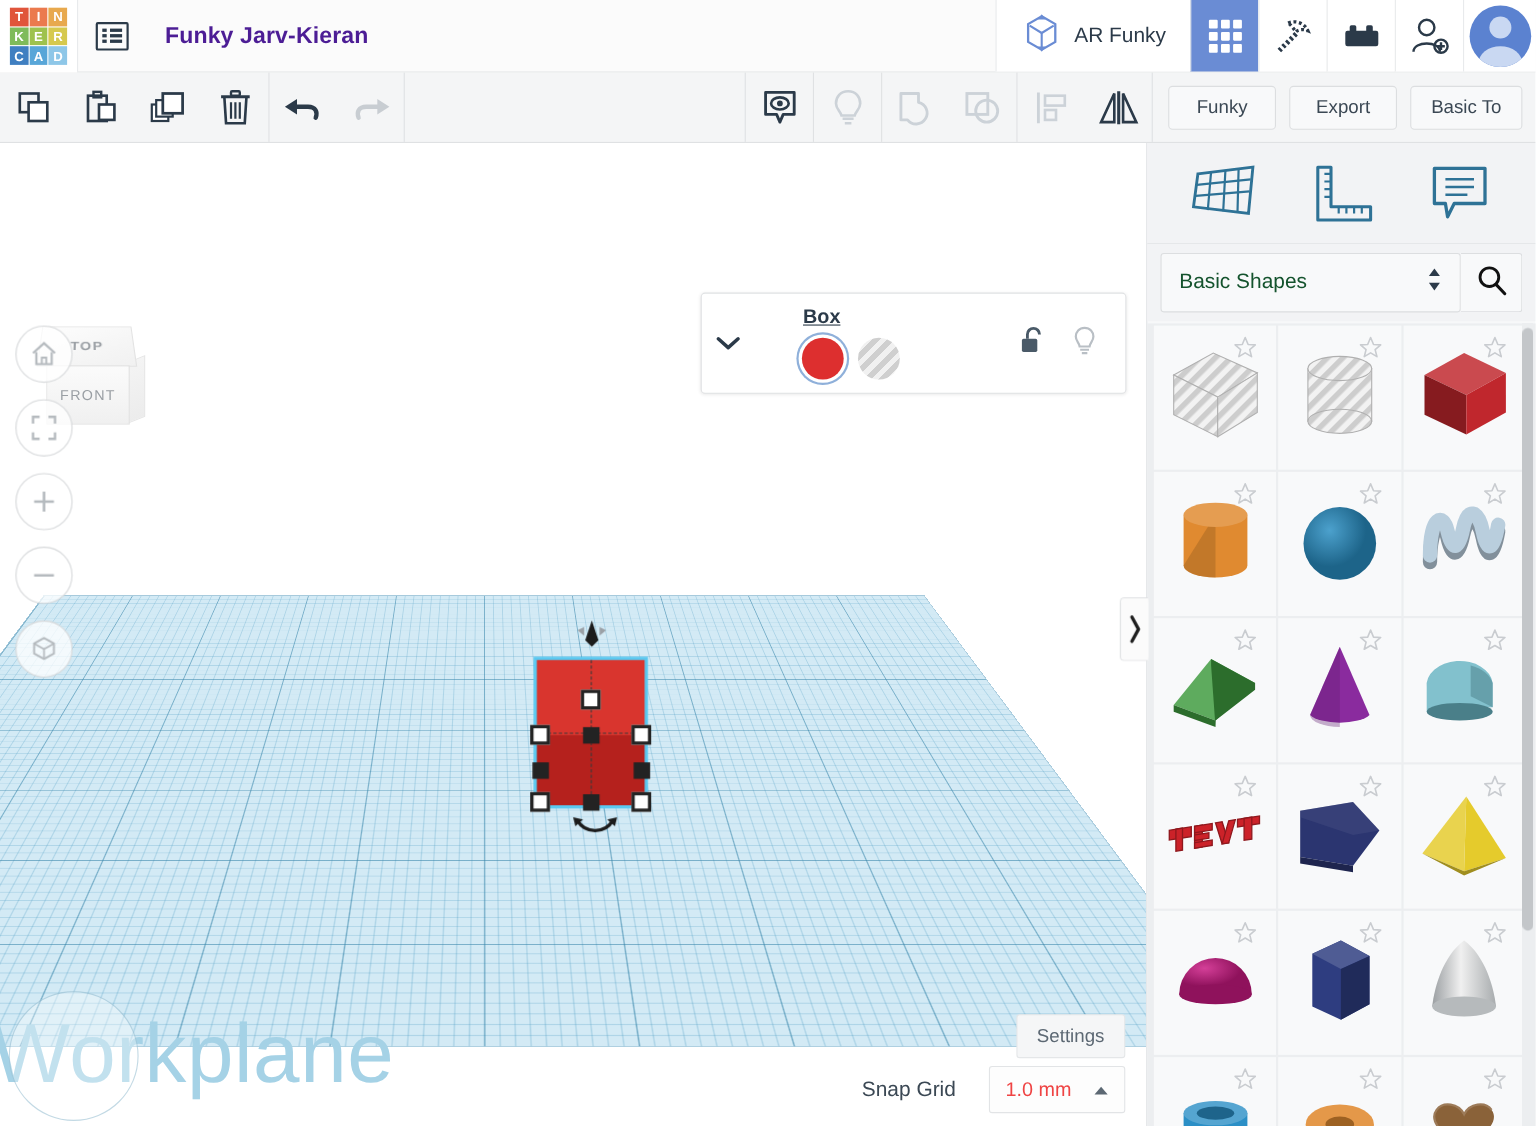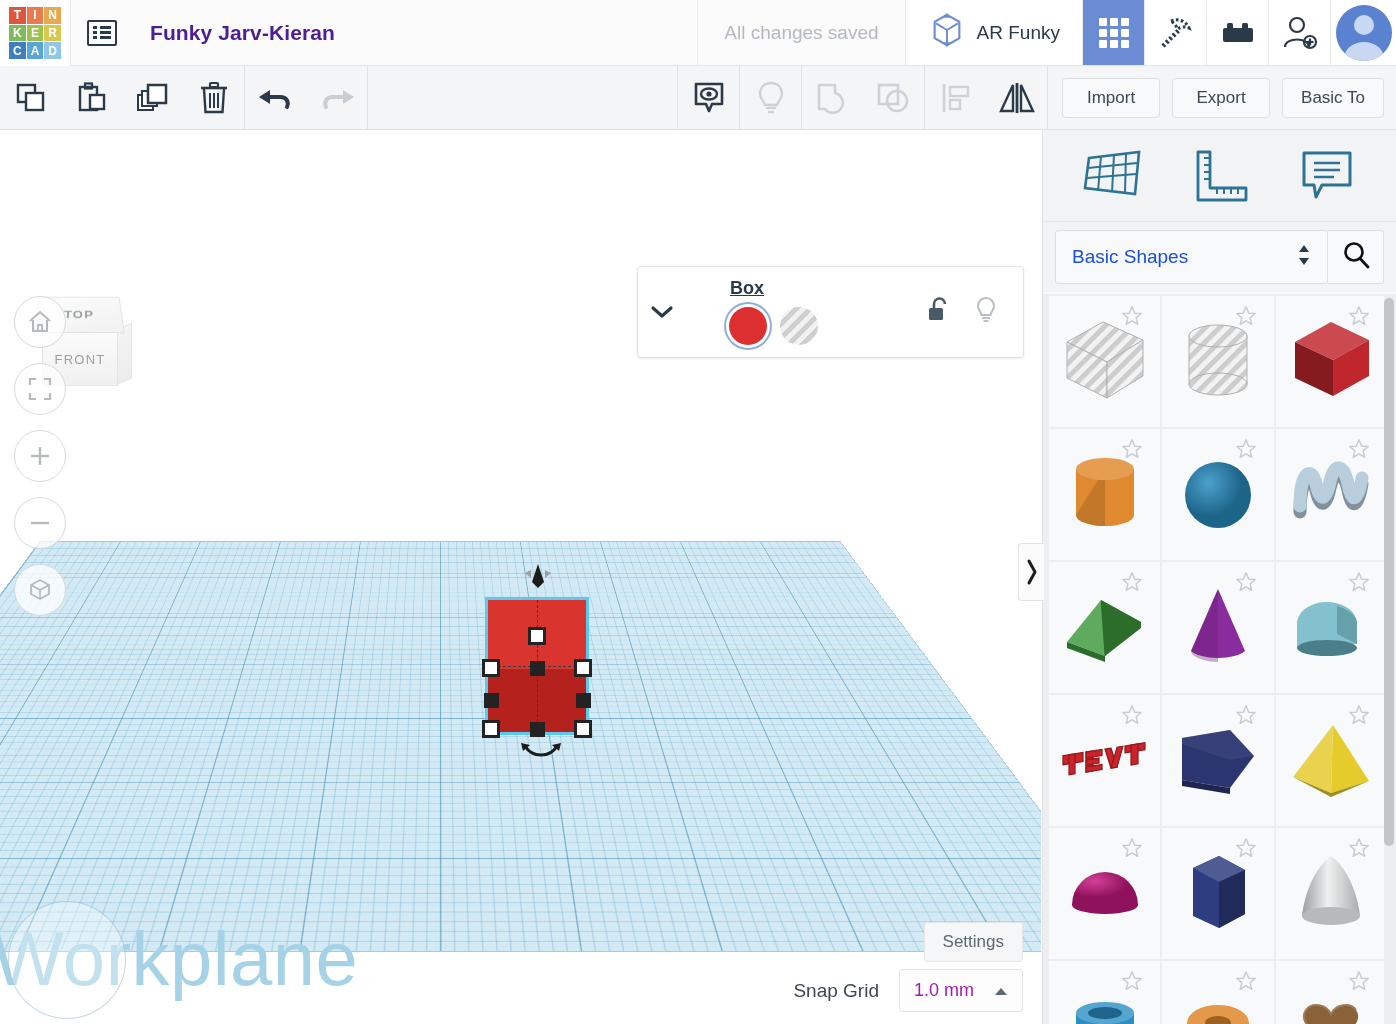--- a/index.html
+++ b/index.html
@@ -203,26 +203,26 @@
   .arrow-rot { position:absolute; left:30px; bottom:-32px; width:40px; height:24px; }
 
   
   .settings-btn {
     position:absolute; right: 18px; bottom: 62px;
     background:#f5f6f7; border:1px solid #e4e6e8; border-radius:3px;
     padding: 9px 18px; font-size:17px; color:#5c6873;
   }
   .snapbar {
     position:absolute; right: 18px; bottom: 12px;
-    display:flex; align-items:center; gap: 20px;
+    display:flex; align-items:center; gap: 30px;
   }
   .snap-label { font-size: 19px; color:#3b4854; }
   .snap-select {
     background:#fdfdfd; border:1px solid #e2e4e6; border-radius:3px;
-    padding: 10px 14px; font-size:18px; color:#a21caf;
+    padding: 10px 14px; font-size:18px; color:#ef4444;
     display:flex; align-items:center; gap: 20px; min-width: 108px;
   }
 
   
   .collapse-tab {
     position:absolute; left: 1018px; top: 543px; width: 26px; height: 58px;
     background:#fbfbfb; border:1px solid #e0e2e4; border-right:none;
     border-radius: 4px 0 0 4px;
     display:flex; align-items:center; justify-content:center;
     font-size: 26px; color:#1e1e1e; font-weight: 300;
@@ -239,21 +239,21 @@
     background:#f2f3f5; border-bottom:1px solid #e4e6e8; padding: 0 16px;
   }
   .rp-tab { width: 76px; height: 62px; display:flex; align-items:center; justify-content:center; }
   .rp-search-row {
     height: 70px; display:flex; align-items:center; padding: 0 12px; gap: 0;
     background:#f2f3f5;
   }
   .rp-select {
     flex: 1; height: 54px; background:#f8f9fa; border:1px solid #dcdee0; border-radius:3px;
     display:flex; align-items:center; justify-content:space-between;
-    padding: 0 16px; font-size: 19px; color:#1d4ed8;
+    padding: 0 16px; font-size: 19px; color:#14532d;
   }
   .rp-searchbtn {
     width: 56px; height: 54px; background:#f8f9fa; border:1px solid #dcdee0; border-left:none;
     border-radius: 0 3px 3px 0; display:flex; align-items:center; justify-content:center;
   }
   .shapes-grid {
     position:absolute; top: 164px; left:0; width: 354px; height: 730px;
     display:grid; grid-template-columns: repeat(3, 1fr);
     gap: 2px; padding: 2px 10px 0 6px; overflow:hidden; align-content:start;
     background:#eceef0;
@@ -305,21 +305,20 @@
             <span class="dot"></span>
             <span class="bar"></span>
           </div>
       </div>
     </div>
 
     <div class="proj-title">Funky Jarv-Kieran</div>
 
     <div class="topbar-spacer"></div>
 
-    <div class="saved-text">All changes saved</div>
 
     <div class="ar-viewer">
       <span>
         <svg width="38" height="38" viewBox="0 0 40 40">
           <polygon points="20,4 33,11.5 33,28.5 20,36 7,28.5 7,11.5" fill="none" stroke="#6a8cd4" stroke-width="2.2"></polygon>
           <line x1="20" y1="20" x2="20" y2="34" stroke="#6a8cd4" stroke-width="2"></line>
           <line x1="20" y1="20" x2="8.5" y2="13" stroke="#6a8cd4" stroke-width="2"></line>
           <line x1="20" y1="20" x2="31.5" y2="13" stroke="#6a8cd4" stroke-width="2"></line>
           <polygon points="20,2 16.5,7 23.5,7" fill="#6a8cd4"></polygon>
           <polygon points="20,38 16.5,33 23.5,33" fill="#6a8cd4"></polygon>
@@ -470,21 +469,21 @@
           <polygon points="15,4 15,30 3,30" fill="none" stroke="#2b3a49" stroke-width="2.4"></polygon>
           <polygon points="23,4 23,30 35,30" fill="none" stroke="#2b3a49" stroke-width="2.4"></polygon>
           <line x1="19" y1="2" x2="19" y2="32" stroke="#2b3a49" stroke-width="2.8"></line>
         </svg>
       </div>
     </div>
 
     <div class="divider-v"></div>
 
     <div class="right-btns">
-      <div class="btn-plain">Import</div>
+      <div class="btn-plain">Funky</div>
       <div class="btn-plain">Export</div>
       <div class="btn-plain">Basic To</div>
     </div>
   </div>
 
   <div class="canvas">
     <div class="workplane"></div>
 
     <div class="wp-watermark">Workplane</div>
     <div class="wp-circle"></div>

